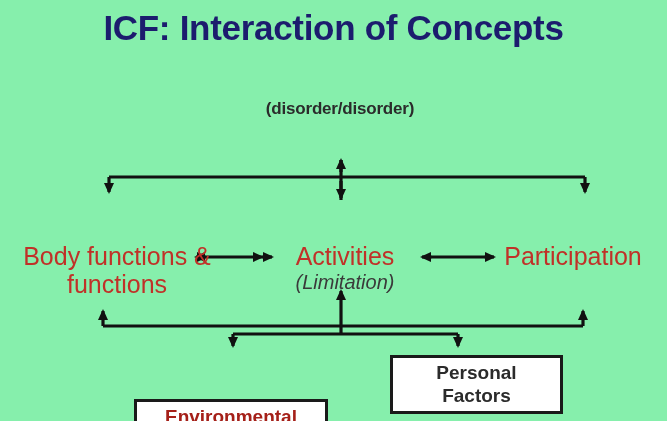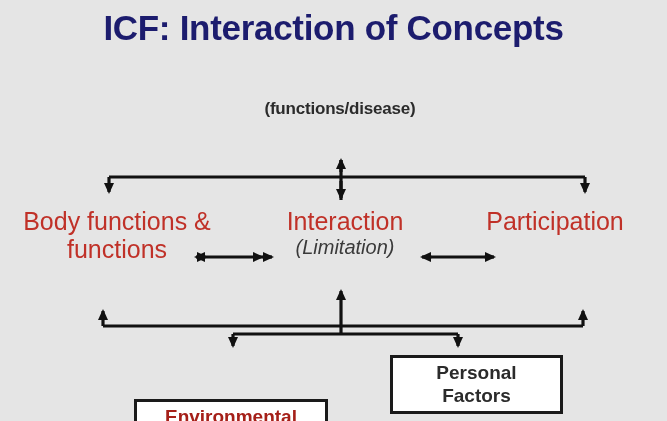--- a/index.html
+++ b/index.html
@@ -7,21 +7,21 @@
     padding: 0;
     background: #ffffff;
   }
   body {
     font-family: "Liberation Sans", sans-serif;
   }
   #canvas {
     position: relative;
     width: 667px;
     height: 421px;
-    background: #e5e5e5;
+    background: #86efac;
     overflow: hidden;
   }
   #diagram-svg {
     position: absolute;
     left: 0;
     top: 0;
     width: 667px;
     height: 421px;
   }
 
@@ -53,40 +53,41 @@
     color: #2b2b2b;
   }
   .health-node .sub {
     letter-spacing: -0.2px;
   }
 
   .dim-node {
     font-size: 25px;
     color: #c03128;
     line-height: 1.1;
+    margin-top: 35px;
   }
   .dim-node .qualifier {
     font-style: italic;
     color: #3a3a3a;
     font-size: 20px;
     display: block;
   }
 
   .body-node {
     left: 4px;
     top: 208px;
     width: 226px;
   }
   .activities-node {
     left: 266px;
     top: 208px;
     width: 158px;
   }
   .participation-node {
-    left: 462px;
+    left: 480px;
     top: 208px;
     width: 186px;
   }
 
   .factor-box {
     position: absolute;
     border: 3px solid #1a1a1a;
     background: #ffffff;
     box-sizing: border-box;
     display: flex;
@@ -157,30 +158,30 @@
 
       <path d="M341,334 L341,291" marker-end="url(#arrow-generic)"></path>
 
       <path d="M233,334 L458,334"></path>
       <path d="M233,334 L233,346" marker-end="url(#arrow-generic)"></path>
       <path d="M458,334 L458,346" marker-end="url(#arrow-generic)"></path>
     </g>
   </svg>
 
   <div class="node health-node">
-    <div class="sub">(functions/disease)</div>
+    <div class="sub">(disorder/disorder)</div>
   </div>
 
   <div class="node dim-node body-node">
     <div>Body functions &amp;</div>
     <div>functions</div>
   </div>
 
   <div class="node dim-node activities-node">
-    <div>Interaction</div>
+    <div>Activities</div>
     <span class="qualifier">(Limitation)</span>
   </div>
 
   <div class="node dim-node participation-node">
     <div>Participation</div>
   </div>
 
   <div class="factor-box env-box">
     <div>
       <div>Environmental</div>

